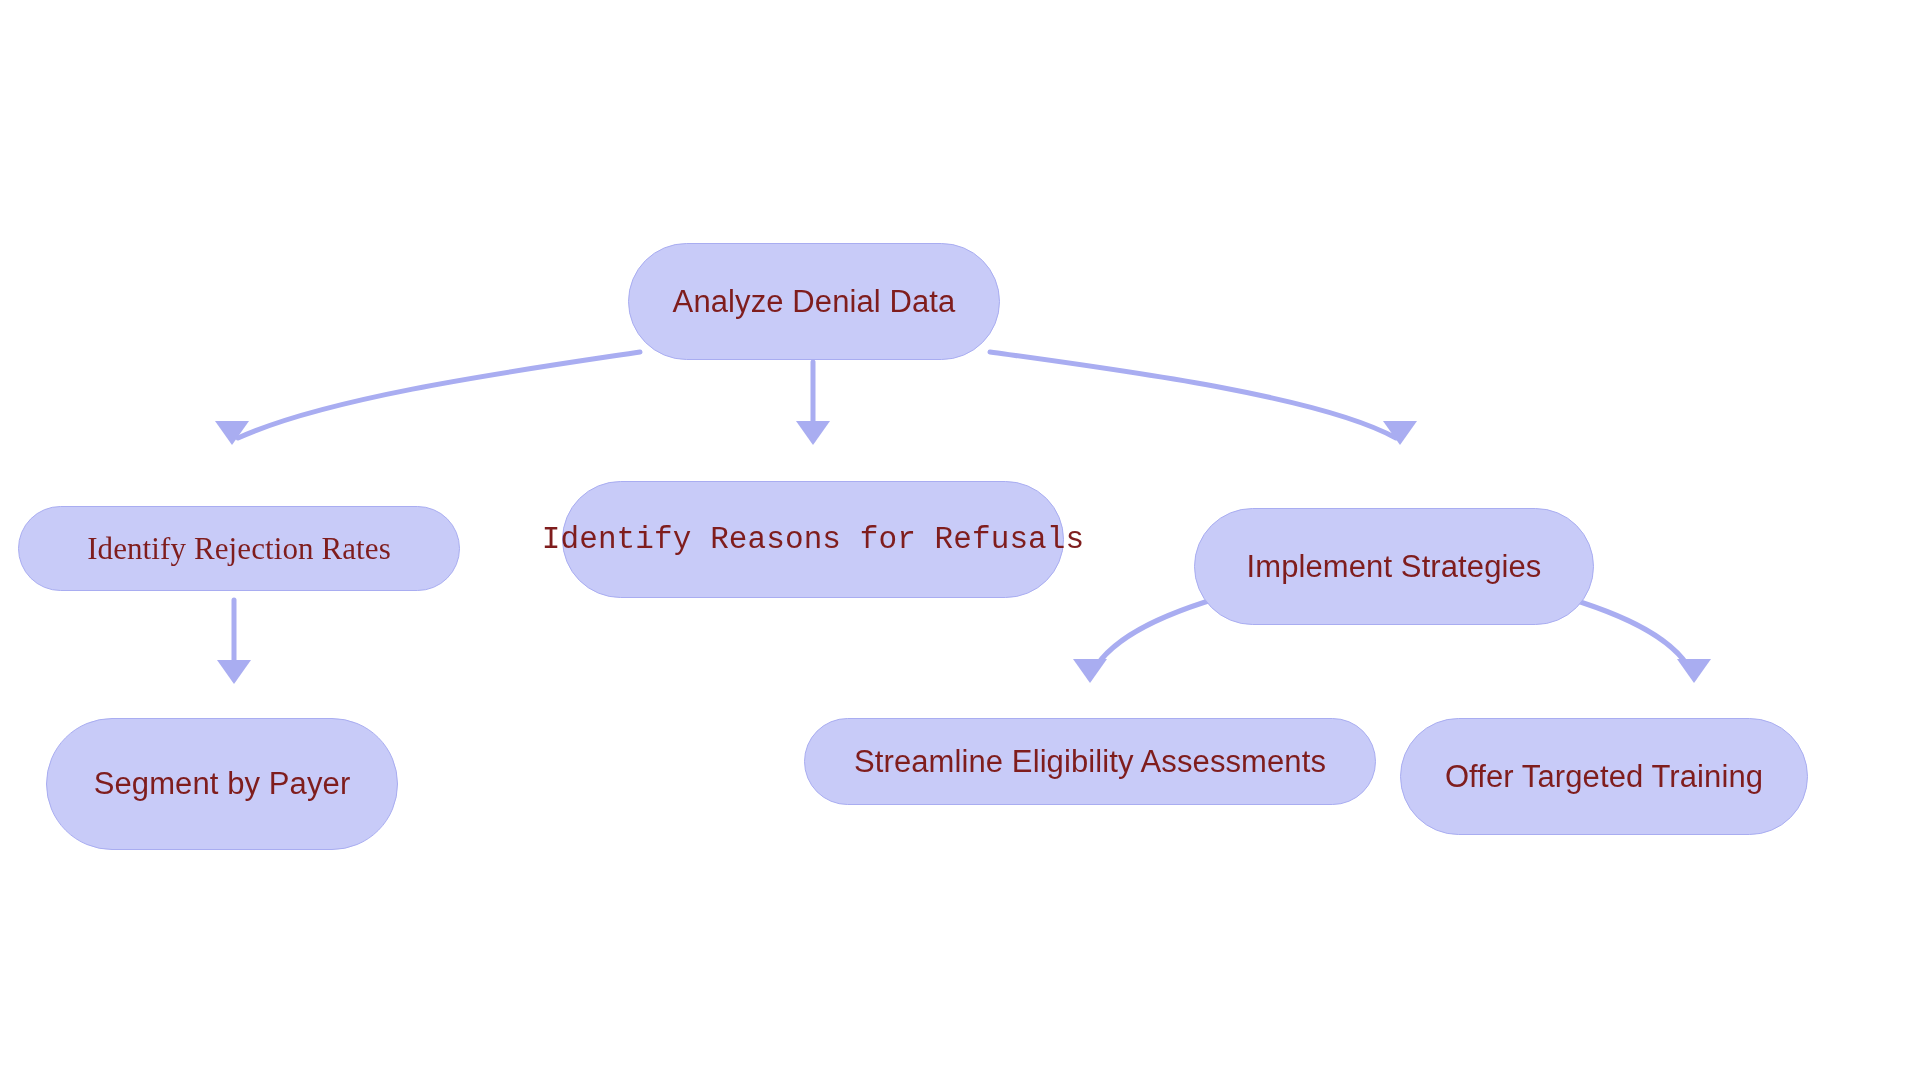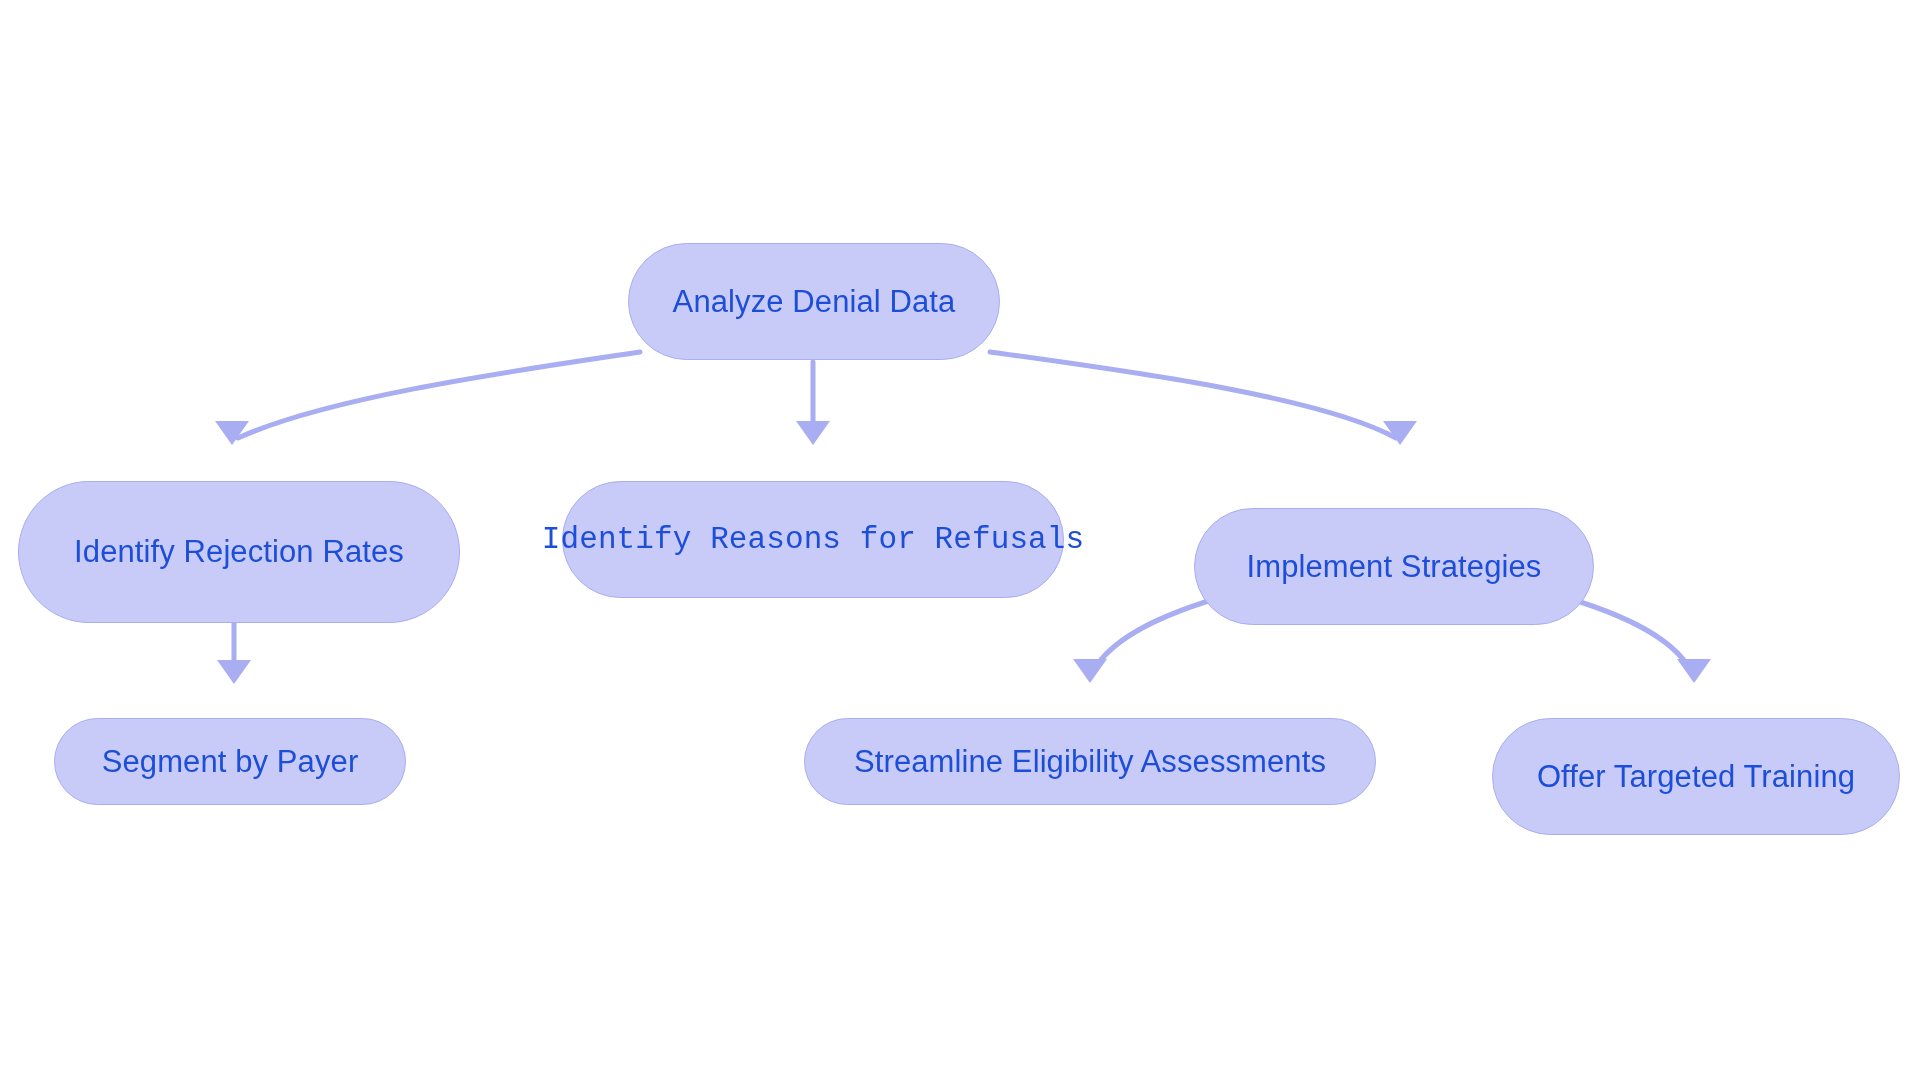--- a/index.html
+++ b/index.html
@@ -28,21 +28,21 @@
   }
   .node {
     position: absolute;
     box-sizing: border-box;
     display: flex;
     align-items: center;
     justify-content: center;
     background: #c8cbf8;
     border: 1.6px solid #a9adf1;
     border-radius: 999px;
-    color: #1d4ed8;
+    color: #7f1d1d;
     font-family: "Liberation Sans", sans-serif;
     font-size: 31px;
     font-weight: 400;
     letter-spacing: 0.1px;
     line-height: 1.2;
     white-space: nowrap;
     text-align: right;
     user-select: none;
   }
   .node-label {
@@ -71,33 +71,33 @@
         <polygon points="217,660 251,660 234,684" fill="#a9adf1"></polygon>
         <polygon points="1073,659 1107,659 1090,683" fill="#a9adf1"></polygon>
         <polygon points="1677,659 1711,659 1694,683" fill="#a9adf1"></polygon>
       </g>
   </svg>
 
   <div id="node-layer">
       <div class="node" style="left: 628px; top: 243px; width: 372px; height: 117px;">
         <span class="node-label">Analyze Denial Data</span>
       </div>
-      <div class="node" style="left: 18px; top: 481px; width: 442px; height: 142px;">
+      <div class="node" style="left: 18px; top: 506px; width: 442px; height: 85px; font-family: Liberation Serif, serif;">
         <span class="node-label">Identify Rejection Rates</span>
       </div>
       <div class="node" style="left: 562px; top: 481px; width: 502px; height: 117px; font-family: Liberation Mono, monospace;">
         <span class="node-label">Identify Reasons for Refusals</span>
       </div>
       <div class="node" style="left: 1194px; top: 508px; width: 400px; height: 117px;">
         <span class="node-label">Implement Strategies</span>
       </div>
-      <div class="node" style="left: 54px; top: 718px; width: 352px; height: 87px;">
+      <div class="node" style="left: 46px; top: 718px; width: 352px; height: 132px;">
         <span class="node-label">Segment by Payer</span>
       </div>
       <div class="node" style="left: 804px; top: 718px; width: 572px; height: 87px;">
         <span class="node-label">Streamline Eligibility Assessments</span>
       </div>
-      <div class="node" style="left: 1492px; top: 718px; width: 408px; height: 117px;">
+      <div class="node" style="left: 1400px; top: 718px; width: 408px; height: 117px;">
         <span class="node-label">Offer Targeted Training</span>
       </div>
     </div>
 
 </div>
 
 </body></html>

